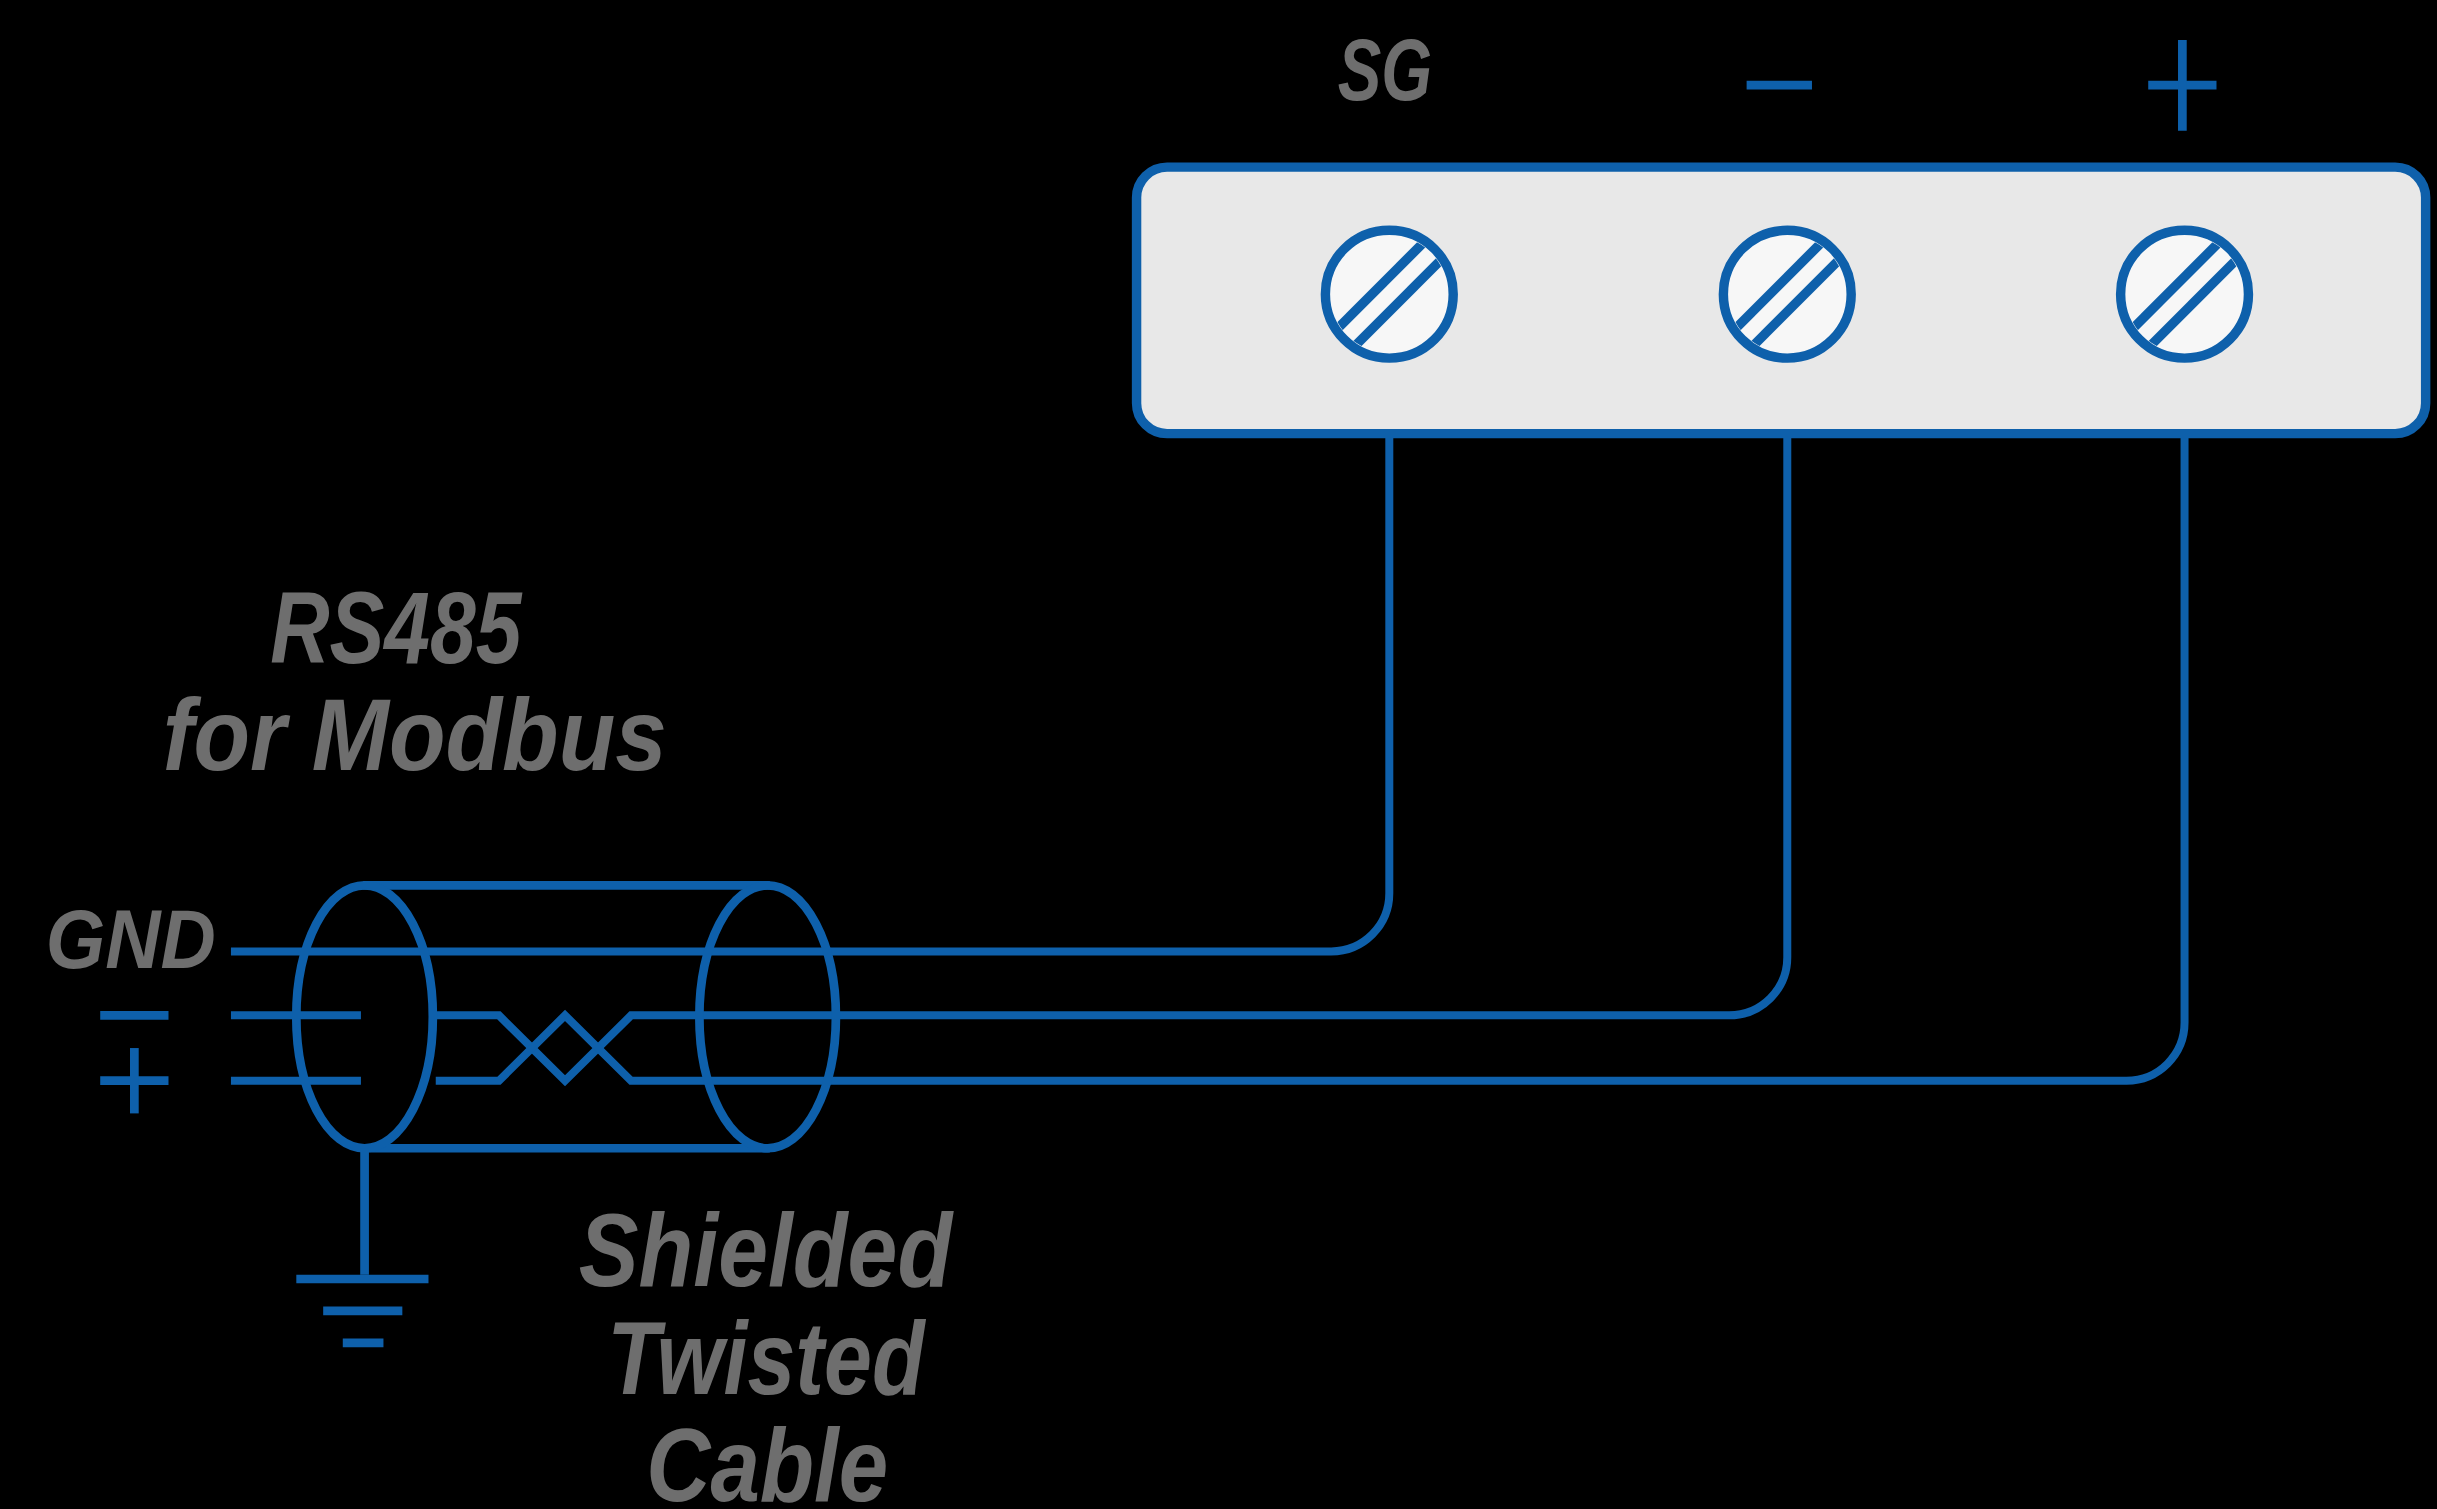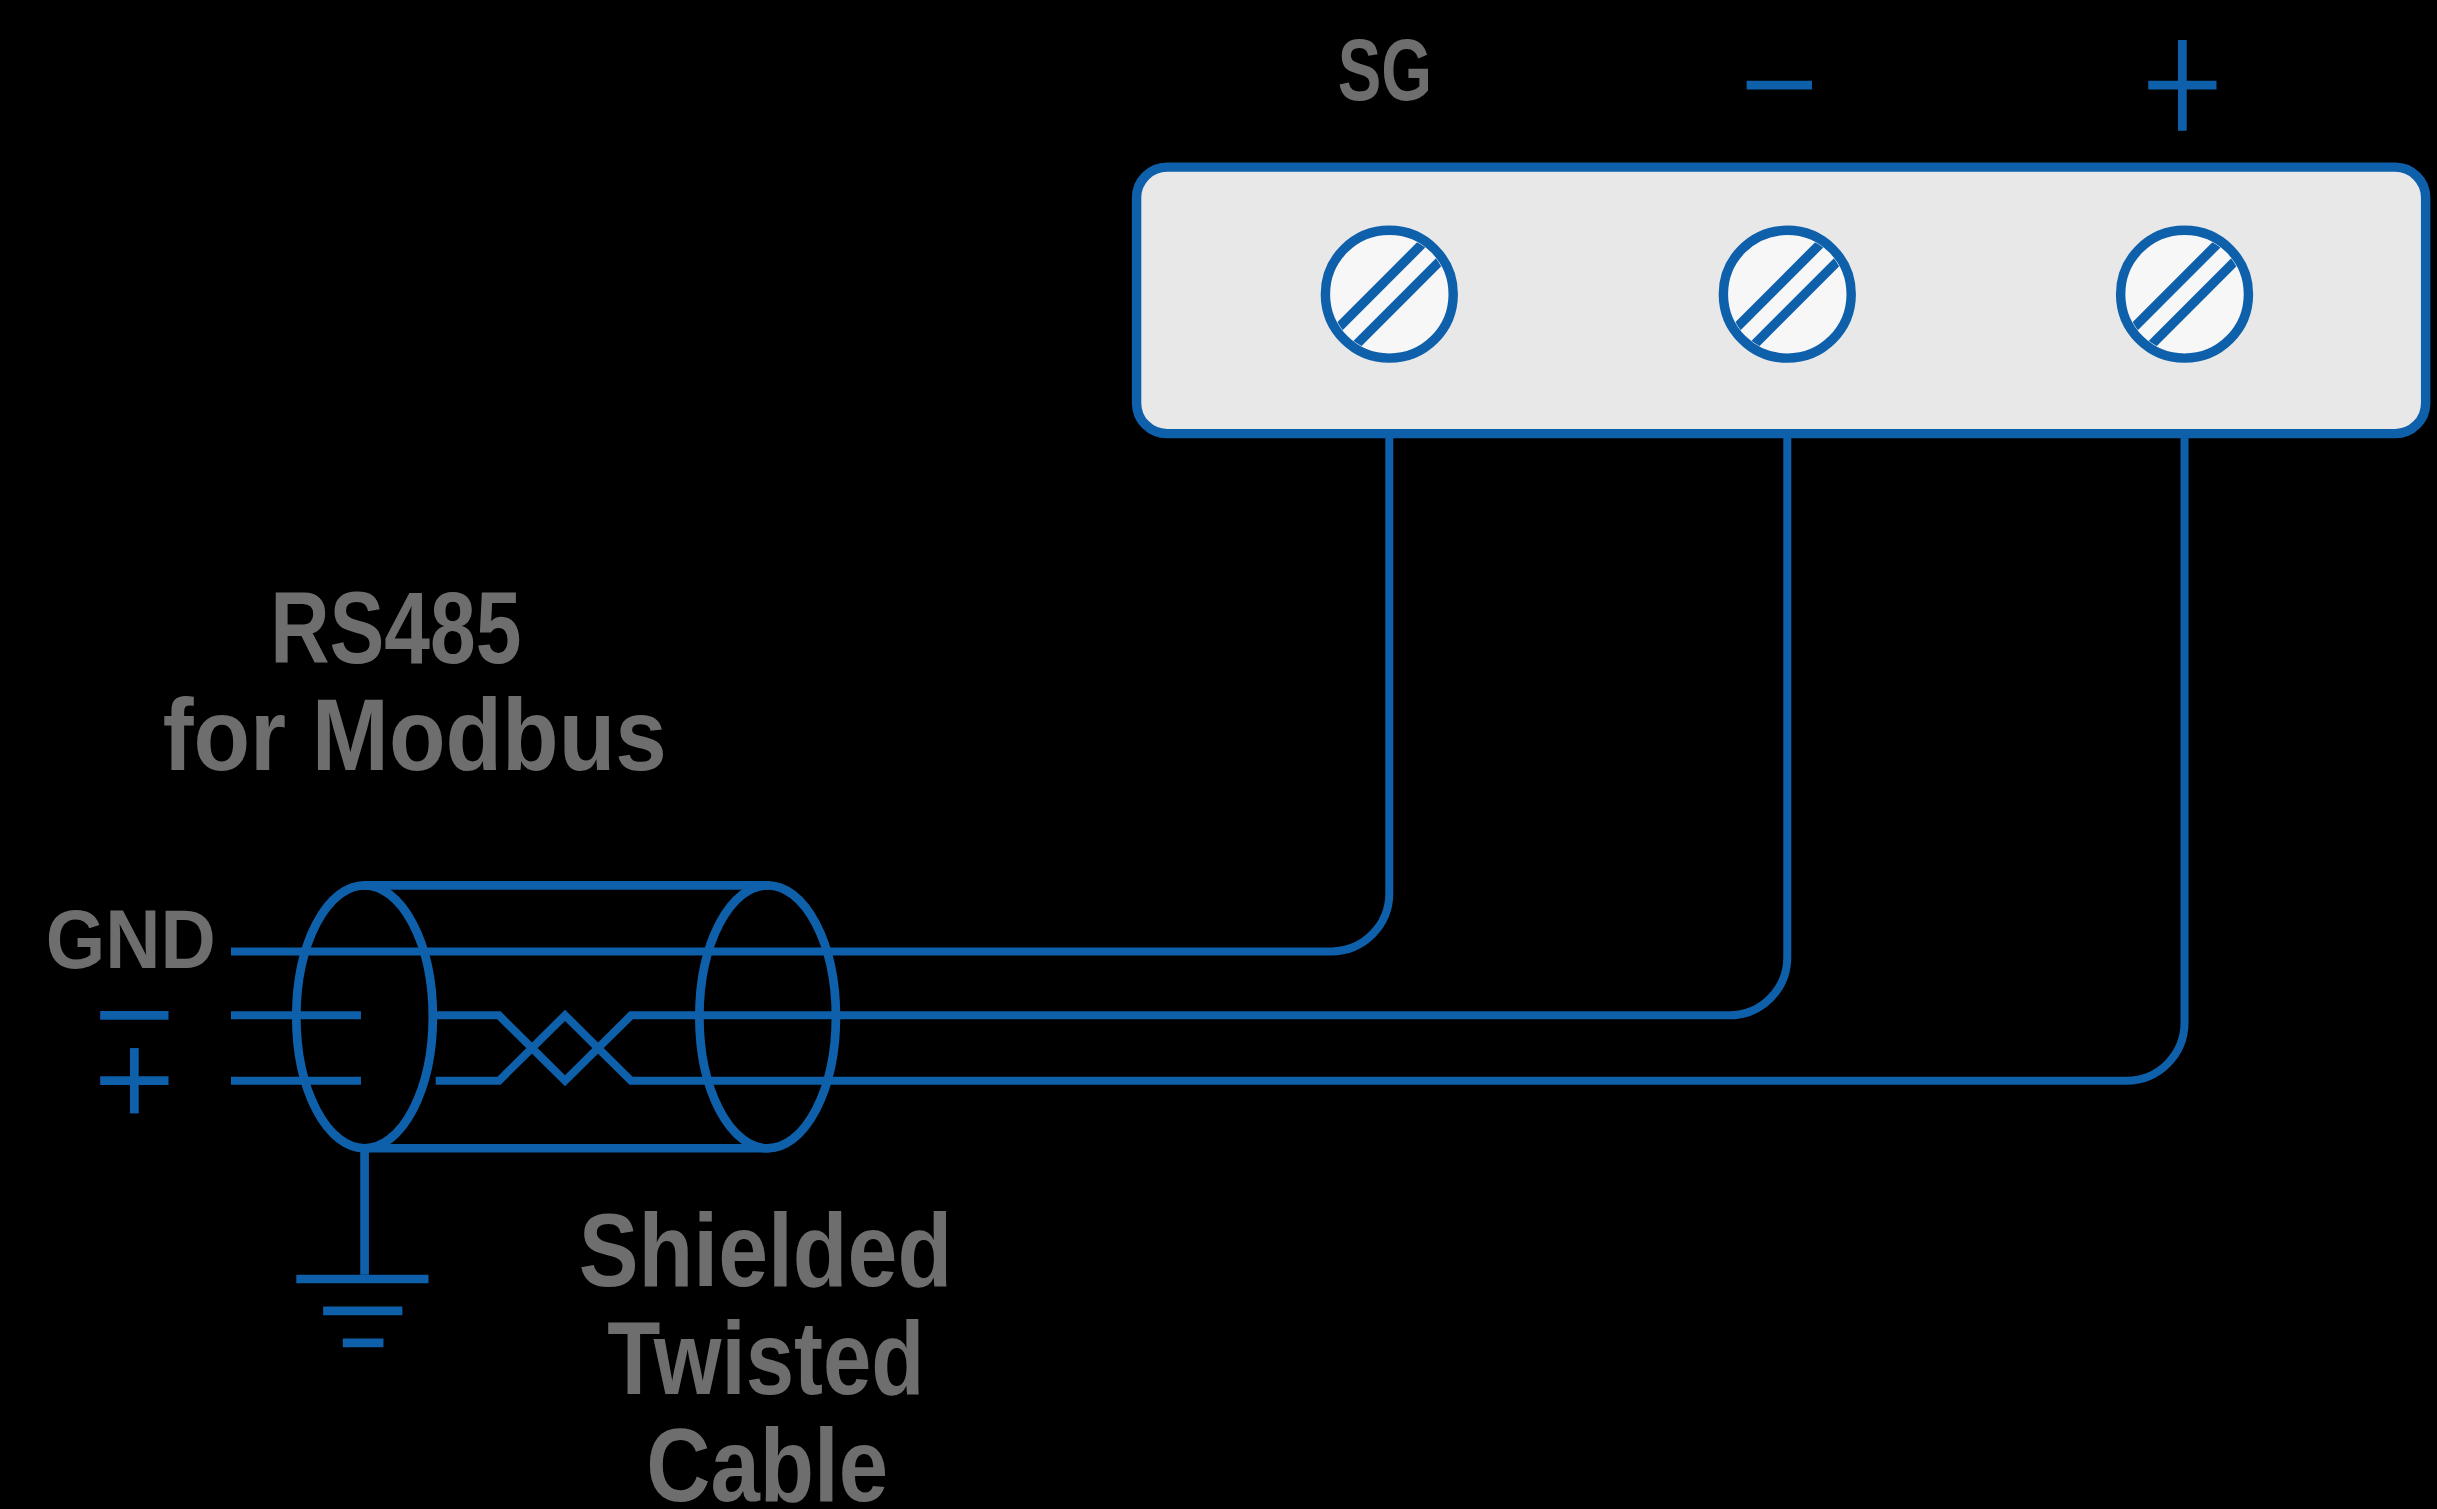--- a/index.html
+++ b/index.html
@@ -8,20 +8,21 @@
     background: #000000;
     width: 2438px;
     height: 1510px;
     overflow: hidden;
   }
   #diagram-root {
     position: relative;
     width: 2314px;
     height: 1510px;
     background: var(--bg, #000000);
+    font-style: italic;
   }
   svg { display: block; }
   .wire {
     fill: none;
     stroke: var(--blue, #0e60ab);
     stroke-width: 11;
   }
   .cable-outline {
     fill: none;
     stroke: var(--blue, #0e60ab);

